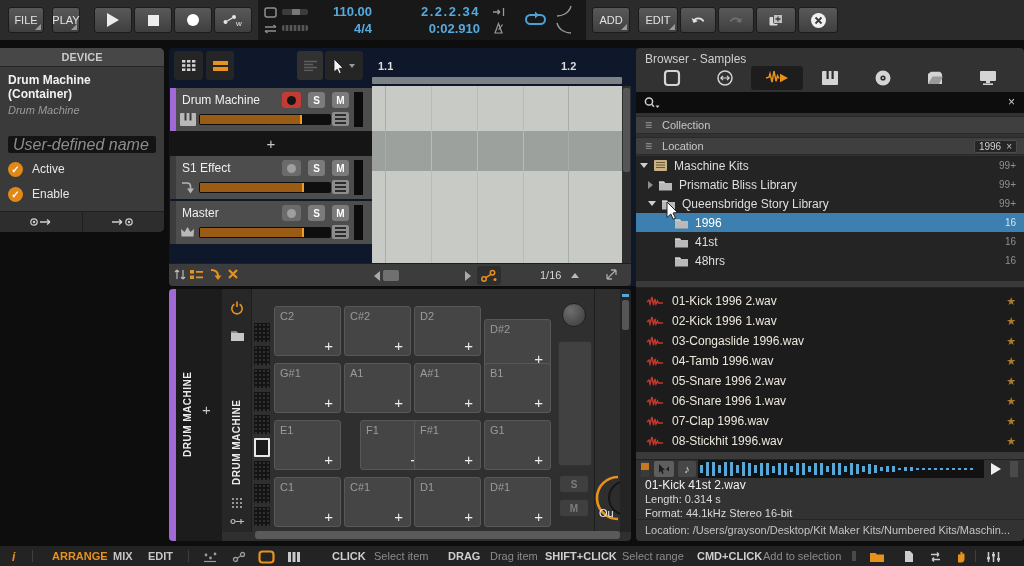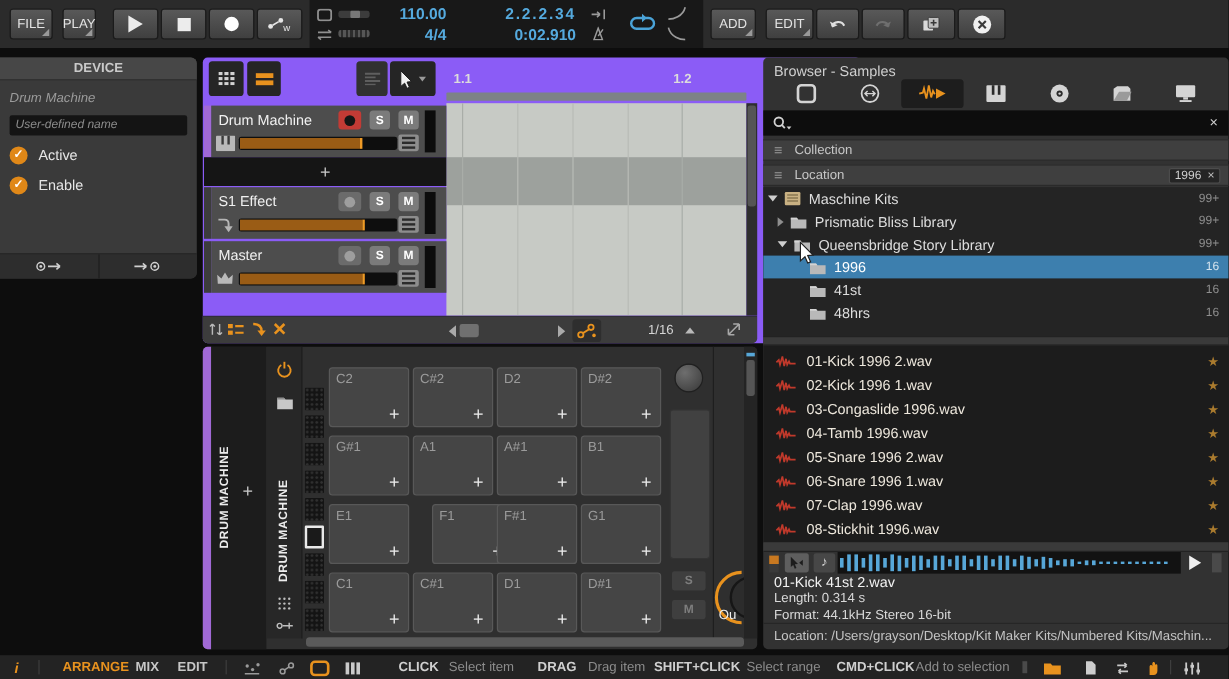--- a/index.html
+++ b/index.html
@@ -25,33 +25,33 @@
 
   
   .device-panel { position:absolute; left:0; top:48px; width:164px; height:184px; background:#3a3a3a; border-radius:0 5px 5px 0; }
   .dp-header { height:19px; background:#474747; border-bottom:1px solid #262626; border-radius:0 5px 0 0;
     color:#cacaca; font-size:11px; font-weight:bold; display:flex; align-items:center; justify-content:center; }
   .dp-body { padding:6px 8px 0 8px; }
   .dp-name { font-size:12px; font-weight:bold; color:#f2f2f2; }
   .dp-type { font-size:11px; font-style:italic; color:#9b9b9b; margin-top:3px; }
   .dp-help { margin-top:9px; width:100%; height:19px; background:linear-gradient(#6c6c6c,#555);
     border-radius:3px; color:#eee; font-size:11px; display:flex; align-items:center; justify-content:center; }
-  .dp-input { margin-top:8px; width:100%; height:17px; background:#141414; border-radius:2px;
-    color:#8c8c8c; font-size:10px; font-style:italic; display:flex; align-items:center; padding-left:5px; }
+  .dp-input { margin-top:20px; width:100%; height:17px; background:#141414; border-radius:2px;
+    color:#8c8c8c; font-size:16px; font-style:italic; display:flex; align-items:center; padding-left:5px; }
   .dp-toggle { margin-top:7px; display:flex; align-items:center; height:18px; }
   .chk { width:15px; height:15px; border-radius:50%; background:#e08818; color:#fff; font-size:10px;
     font-weight:bold; display:flex; align-items:center; justify-content:center; }
   .dp-toggle span.lbl { margin-left:9px; font-size:12px; color:#e6e6e6; }
   .dp-footer { position:absolute; left:0; right:0; bottom:0; height:21px; background:#2d2d2d;
     border-top:1px solid #1f1f1f; border-radius:0 0 5px 0; display:flex; }
   .dp-footer > div { flex:1; display:flex; align-items:center; justify-content:center; }
   .dp-footer > div:first-child { border-right:1px solid #1f1f1f; }
 
   
-  .arranger { position:absolute; left:169px; top:48px; width:548px; height:238px; background:#8b5cf6; border-radius:4px; }
+  .arranger { position:absolute; left:169px; top:48px; width:548px; height:238px; background:#0f172a; border-radius:4px; }
   .arr-tool { position:absolute; border-radius:3px; display:flex; align-items:center; justify-content:center; }
   .ruler-lbl { position:absolute; top:12px; font-size:11px; font-weight:bold; color:#dcdcdc; }
   .zoombar { position:absolute; left:203px; top:29px; width:250px; height:7px; background:#7d8286; border-radius:1px; }
   .lanes { position:absolute; left:203px; top:38px; width:250px; height:177px; background:#c7cac5; overflow:hidden; }
   .lane-band { position:absolute; left:0; top:45px; width:250px; height:40px; background:#9da19d; }
   .gl { position:absolute; top:0; width:1px; height:177px; }
   .track { position:absolute; left:1px; width:202px; height:43px; }
   .tstrip { position:absolute; left:0; top:0; width:6px; height:43px; }
   .thead { position:absolute; left:6px; top:0; width:196px; height:43px; background:#4d4d4d; }
   .tname { position:absolute; left:6px; top:5px; font-size:12px; color:#f0f0f0; }
@@ -274,20 +274,21 @@
             <circle cx="8.5" cy="8.5" r="7.5" fill="#f0f0f0"></circle>
             <path d="M5.5 5.5l6 6M11.5 5.5l-6 6" stroke="#3a3a3a" stroke-width="1.8"></path>
           </svg>
         </span>
     </div>
   </div>
 
   <div class="device-panel tex">
     <div class="dp-header">DEVICE</div>
     <div class="dp-body">
+      <div class="dp-name">Drum Machine (Container)</div>
       <div class="dp-type">Drum Machine</div>
       <div class="dp-input">User-defined name</div>
       <div class="dp-toggle">
         <span class="chk">✓</span>
         <span class="lbl">Active</span>
       </div>
       <div class="dp-toggle">
         <span class="chk">✓</span>
         <span class="lbl">Enable</span>
       </div>
@@ -557,21 +558,21 @@
           <span class="padp">+</span>
         </div>
         <div class="pad" style="left: 70px; top: 0px;">
           <span class="padl">C#2</span>
           <span class="padp">+</span>
         </div>
         <div class="pad" style="left: 140px; top: 0px;">
           <span class="padl">D2</span>
           <span class="padp">+</span>
         </div>
-        <div class="pad" style="left: 210px; top: 0px;">
+        <div class="pad" style="left: 210px; top: 13px;">
           <span class="padl">D#2</span>
           <span class="padp">+</span>
         </div>
         <div class="pad" style="left: 0px; top: 57px;">
           <span class="padl">G#1</span>
           <span class="padp">+</span>
         </div>
         <div class="pad" style="left: 70px; top: 57px;">
           <span class="padl">A1</span>
           <span class="padp">+</span>

